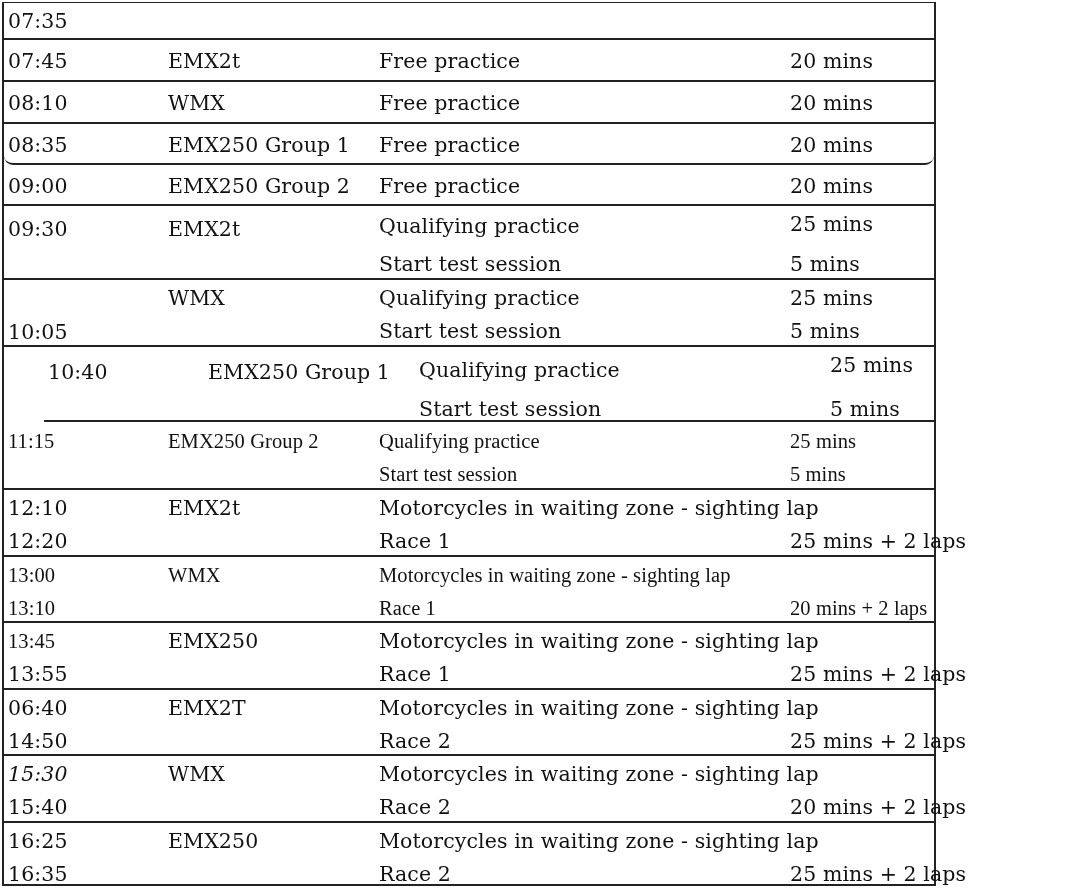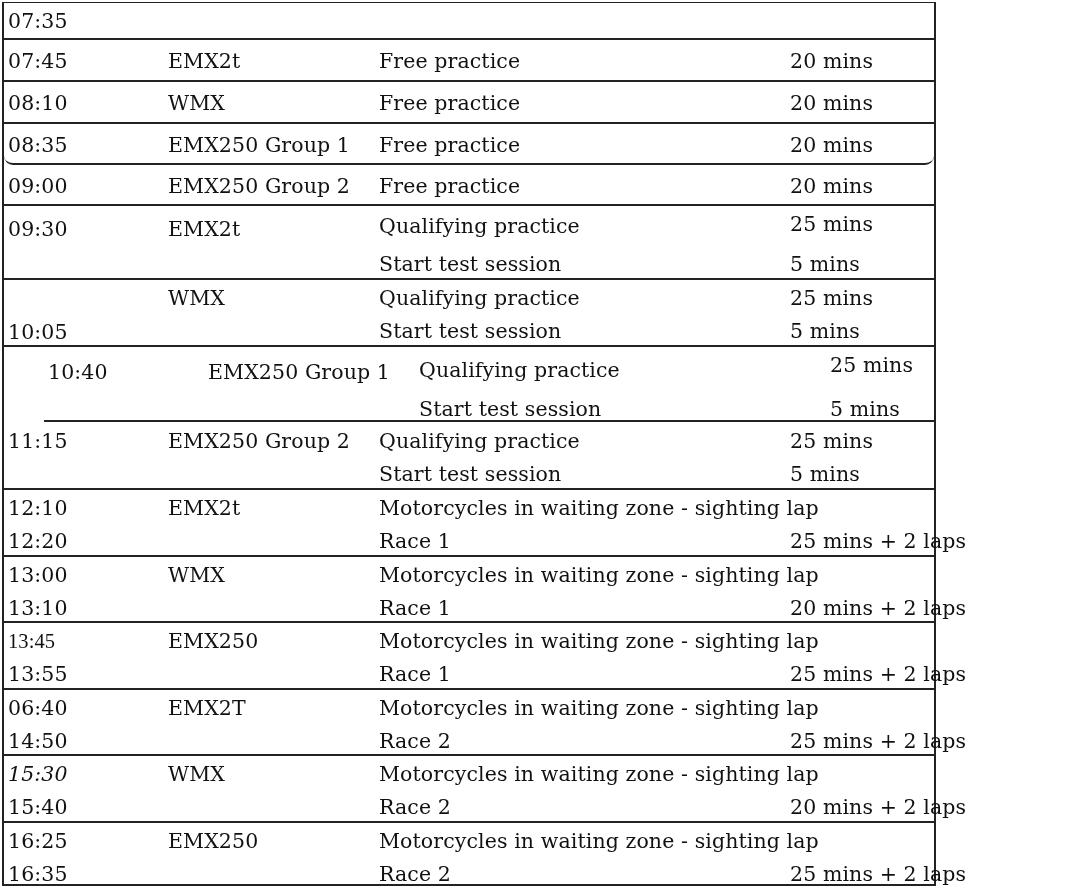--- a/index.html
+++ b/index.html
@@ -63,37 +63,37 @@
       <span class="cell c-duration" style="top: 39px;">5 mins</span>
     </div>
     <div class="row" style="top: 344px; height: 75px; margin-left: 40px;">
       <span class="cell c-time" style="top: 13px;">10:40</span>
       <span class="cell c-class" style="top: 13px;">EMX250 Group 1</span>
       <span class="cell c-activity" style="top: 11px;">Qualifying practice</span>
       <span class="cell c-duration" style="top: 6px;">25 mins</span>
       <span class="cell c-activity" style="top: 50px;">Start test session</span>
       <span class="cell c-duration" style="top: 50px;">5 mins</span>
     </div>
-    <div class="row" style="top: 419px; height: 68px;">
+    <div class="row" style="top: 419px; height: 68px; font-family: Liberation Serif, serif;">
       <span class="cell c-time" style="top: 7px;">11:15</span>
       <span class="cell c-class" style="top: 7px;">EMX250 Group 2</span>
       <span class="cell c-activity" style="top: 7px;">Qualifying practice</span>
       <span class="cell c-duration" style="top: 7px;">25 mins</span>
       <span class="cell c-activity" style="top: 40px;">Start test session</span>
       <span class="cell c-duration" style="top: 40px;">5 mins</span>
     </div>
     <div class="row" style="top: 487px; height: 67px;">
       <span class="cell c-time" style="top: 6px;">12:10</span>
       <span class="cell c-class" style="top: 6px;">EMX2t</span>
       <span class="cell c-activity" style="top: 6px;">Motorcycles in waiting zone - sighting lap</span>
       <span class="cell c-time" style="top: 39px;">12:20</span>
       <span class="cell c-activity" style="top: 39px;">Race 1</span>
       <span class="cell c-duration" style="top: 39px;">25 mins + 2 laps</span>
     </div>
-    <div class="row" style="top: 554px; height: 66px;">
+    <div class="row" style="top: 554px; height: 66px; font-family: Liberation Serif, serif;">
       <span class="cell c-time" style="top: 6px;">13:00</span>
       <span class="cell c-class" style="top: 6px;">WMX</span>
       <span class="cell c-activity" style="top: 6px;">Motorcycles in waiting zone - sighting lap</span>
       <span class="cell c-time" style="top: 39px;">13:10</span>
       <span class="cell c-activity" style="top: 39px;">Race 1</span>
       <span class="cell c-duration" style="top: 39px;">20 mins + 2 laps</span>
     </div>
     <div class="row" style="top: 620px; height: 67px;">
       <span class="cell c-time" style="top: 6px; font-family: Liberation Serif, serif;">13:45</span>
       <span class="cell c-class" style="top: 6px;">EMX250</span>

